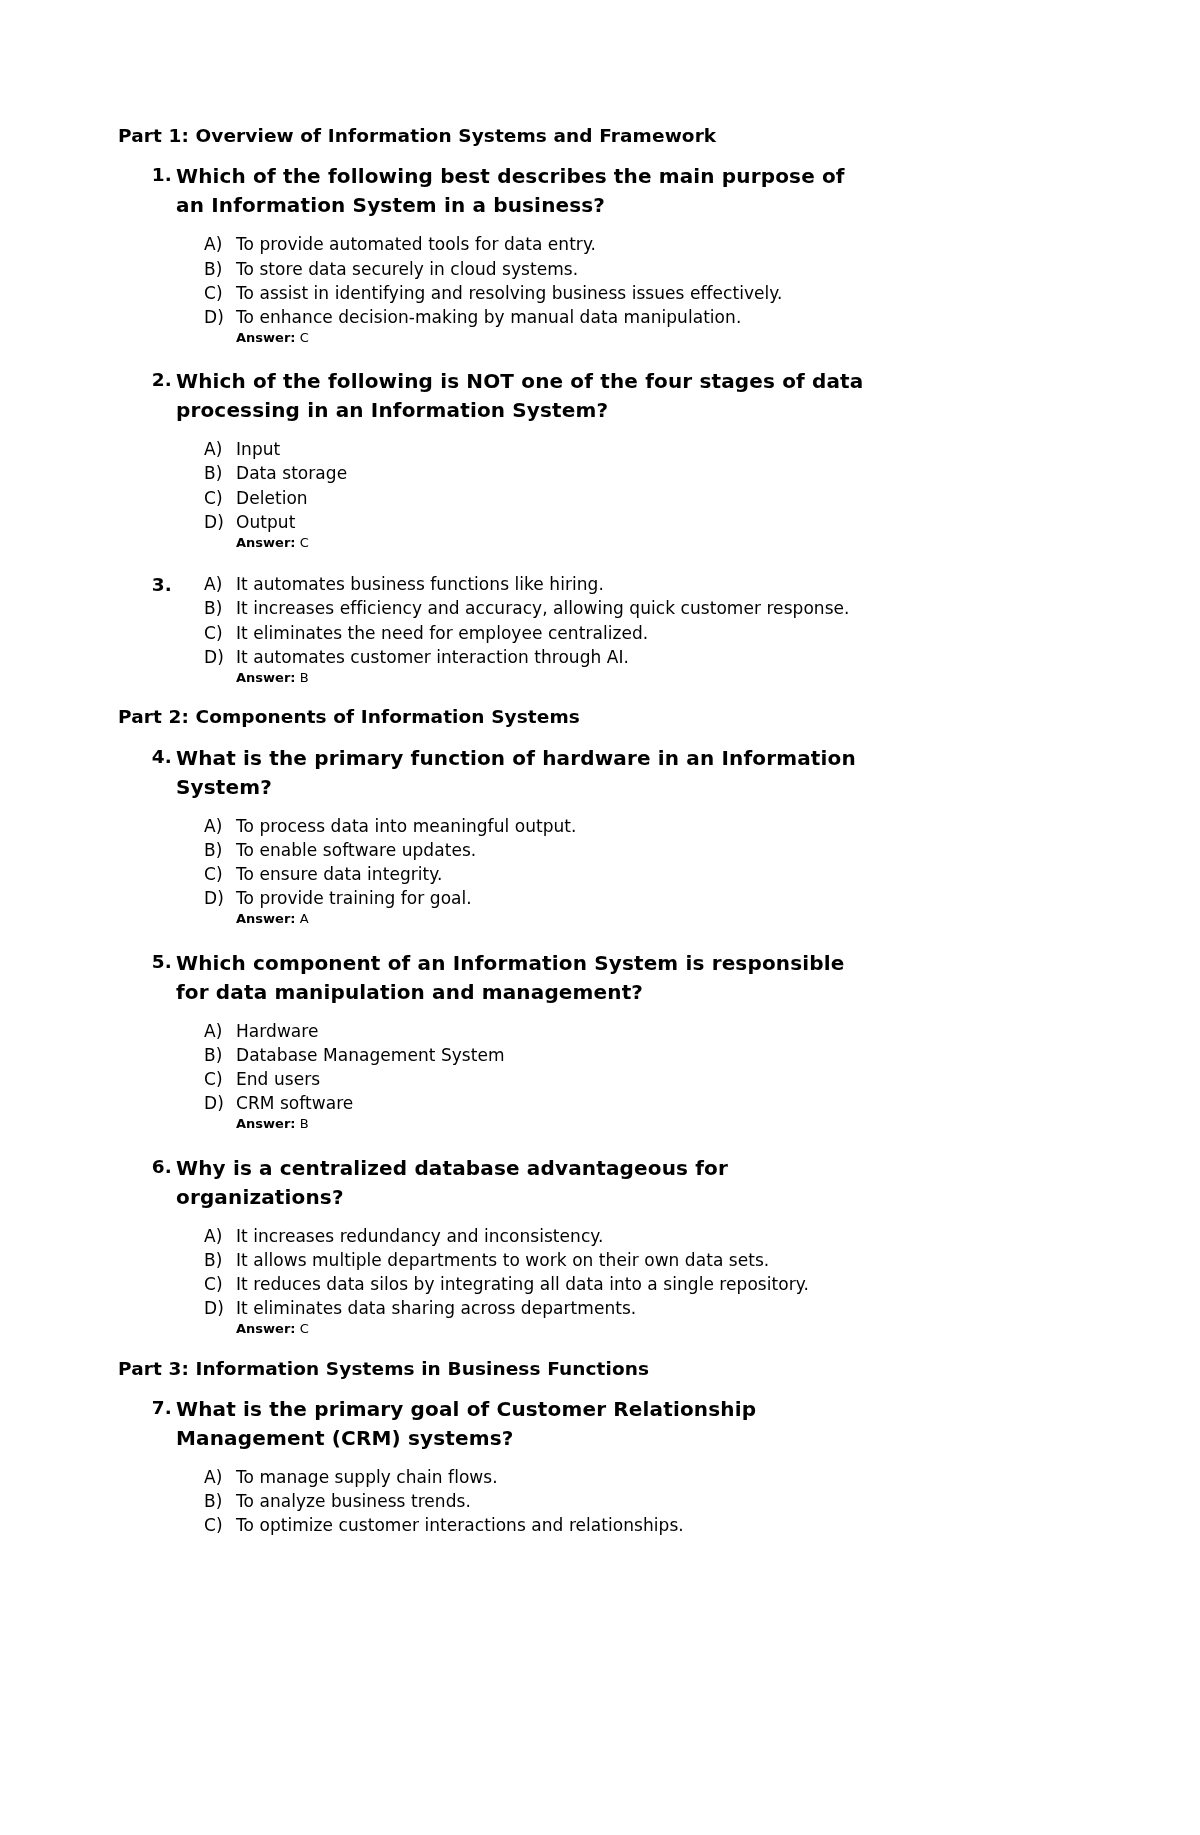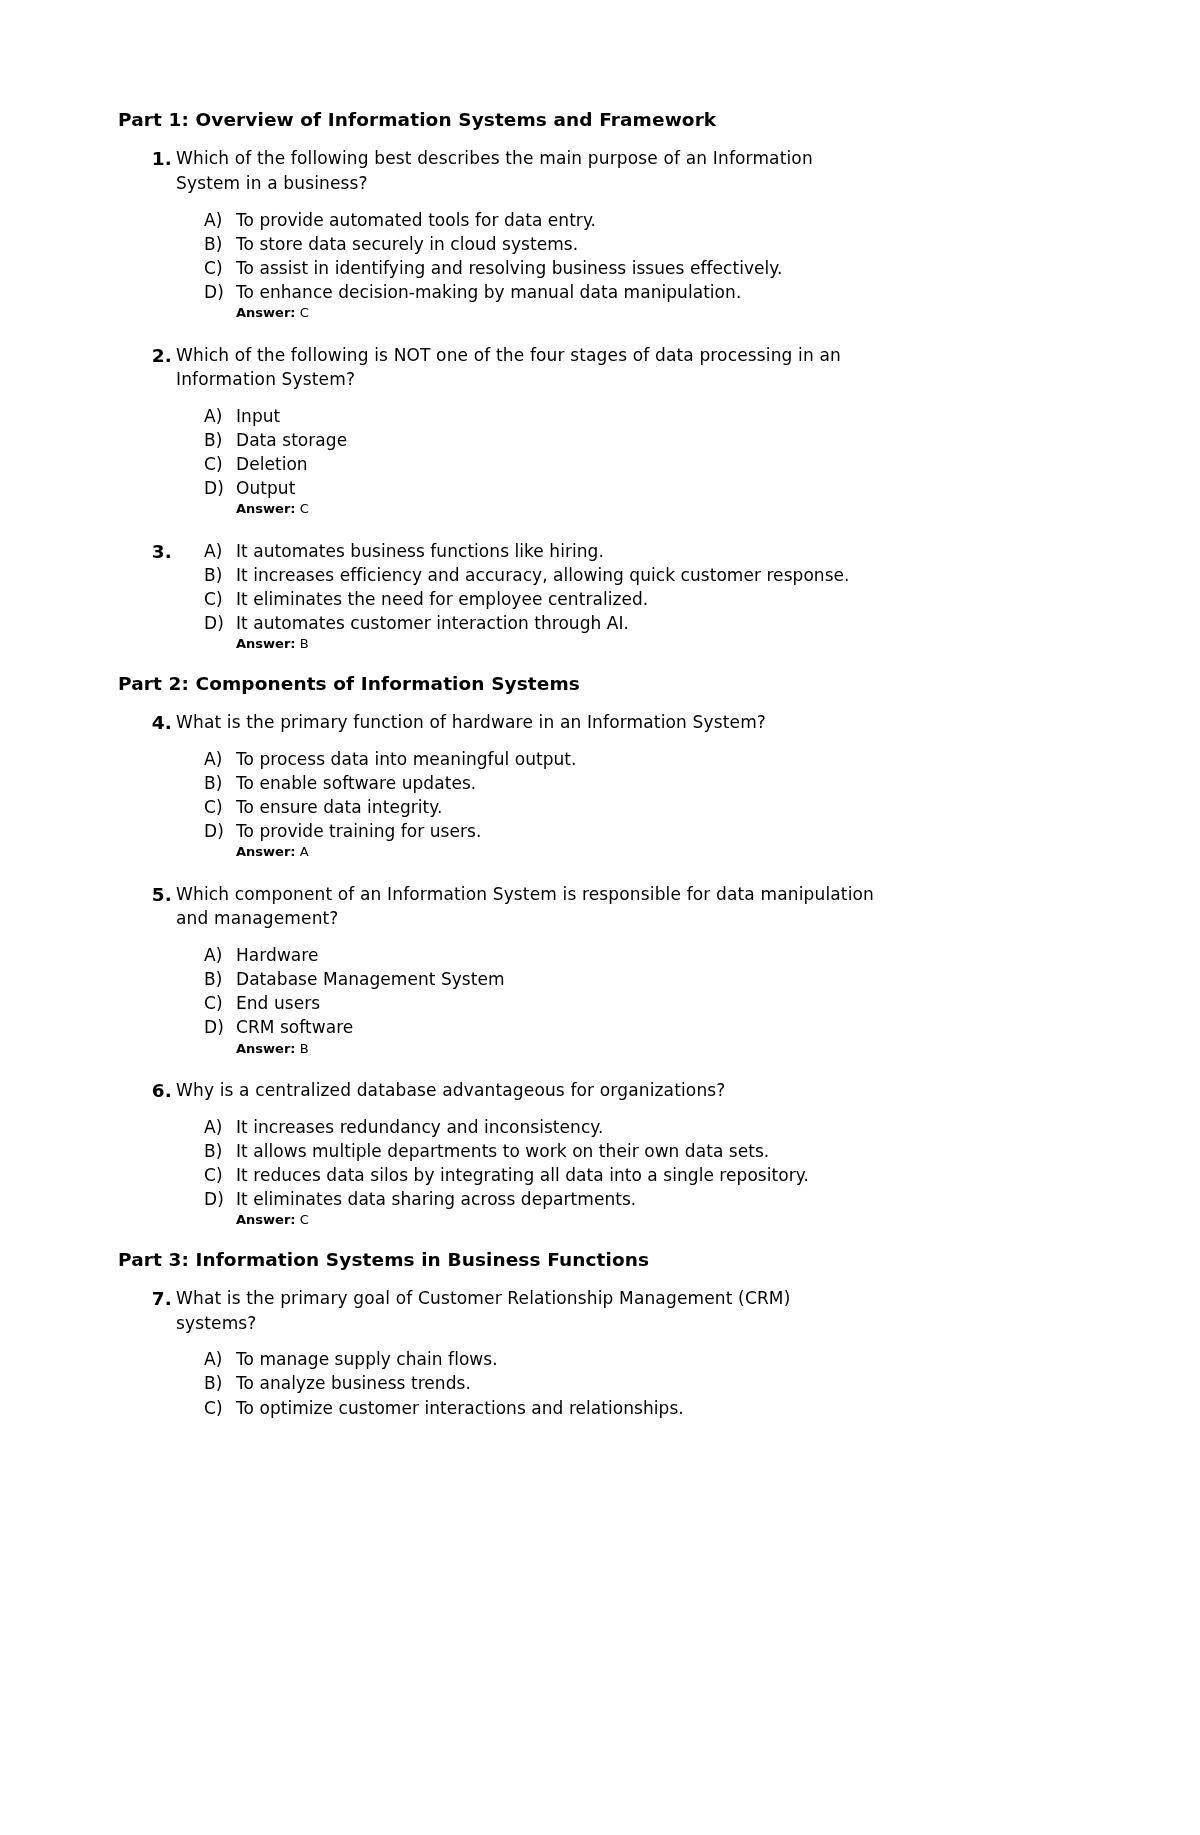--- a/index.html
+++ b/index.html
@@ -11,21 +11,21 @@
   }
   body {
     font-family: "DejaVu Sans", "Liberation Sans", sans-serif;
     color: #000000;
     -webkit-font-smoothing: none;
   }
   .page {
     position: relative;
     width: 1200px;
     height: 1528px;
-    margin: 0 auto;
+    margin: 16px auto;
     background: #ffffff;
     overflow: hidden;
   }
   .content {
     position: absolute;
     left: 118px;
     top: 108px;
     width: 800px;
   }
 
@@ -59,22 +59,22 @@
     left: 26px;
     top: 0;
     width: 28px;
     text-align: right;
     font-weight: bold;
     font-size: 18.5px;
     line-height: 1.45;
     letter-spacing: 0.2px;
   }
   .q-text {
-    font-weight: normal;
-    font-size: 17px;
+    font-weight: bold;
+    font-size: 20px;
     line-height: 1.45;
     letter-spacing: 0.15px;
     margin: 0 0 12px 0;
     max-width: 700px;
   }
 
   
   .opt-list {
     list-style: none;
     margin: 0;
@@ -161,21 +161,21 @@
       <div class="part-block">
         <div class="part-heading">Part 2: Components of Information Systems</div>
         <ol class="q-list">
           <li class="q-item">
             <span class="q-number">4.</span>
             <div class="q-text">What is the primary function of hardware in an Information System?</div>
             <ul class="opt-list">
               <li class="opt-item"><span class="opt-letter">A)</span><span class="opt-text">To process data into meaningful output.</span></li>
               <li class="opt-item"><span class="opt-letter">B)</span><span class="opt-text">To enable software updates.</span></li>
               <li class="opt-item"><span class="opt-letter">C)</span><span class="opt-text">To ensure data integrity.</span></li>
-              <li class="opt-item"><span class="opt-letter">D)</span><span class="opt-text">To provide training for users.</span></li>
+              <li class="opt-item"><span class="opt-letter">D)</span><span class="opt-text">To provide training for goal.</span></li>
             </ul>
             <div class="answer-line"><span class="answer-label">Answer:</span> <span class="answer-value">A</span></div>
           </li>
           <li class="q-item">
             <span class="q-number">5.</span>
             <div class="q-text">Which component of an Information System is responsible for data manipulation and management?</div>
             <ul class="opt-list">
               <li class="opt-item"><span class="opt-letter">A)</span><span class="opt-text">Hardware</span></li>
               <li class="opt-item"><span class="opt-letter">B)</span><span class="opt-text">Database Management System</span></li>
               <li class="opt-item"><span class="opt-letter">C)</span><span class="opt-text">End users</span></li>

